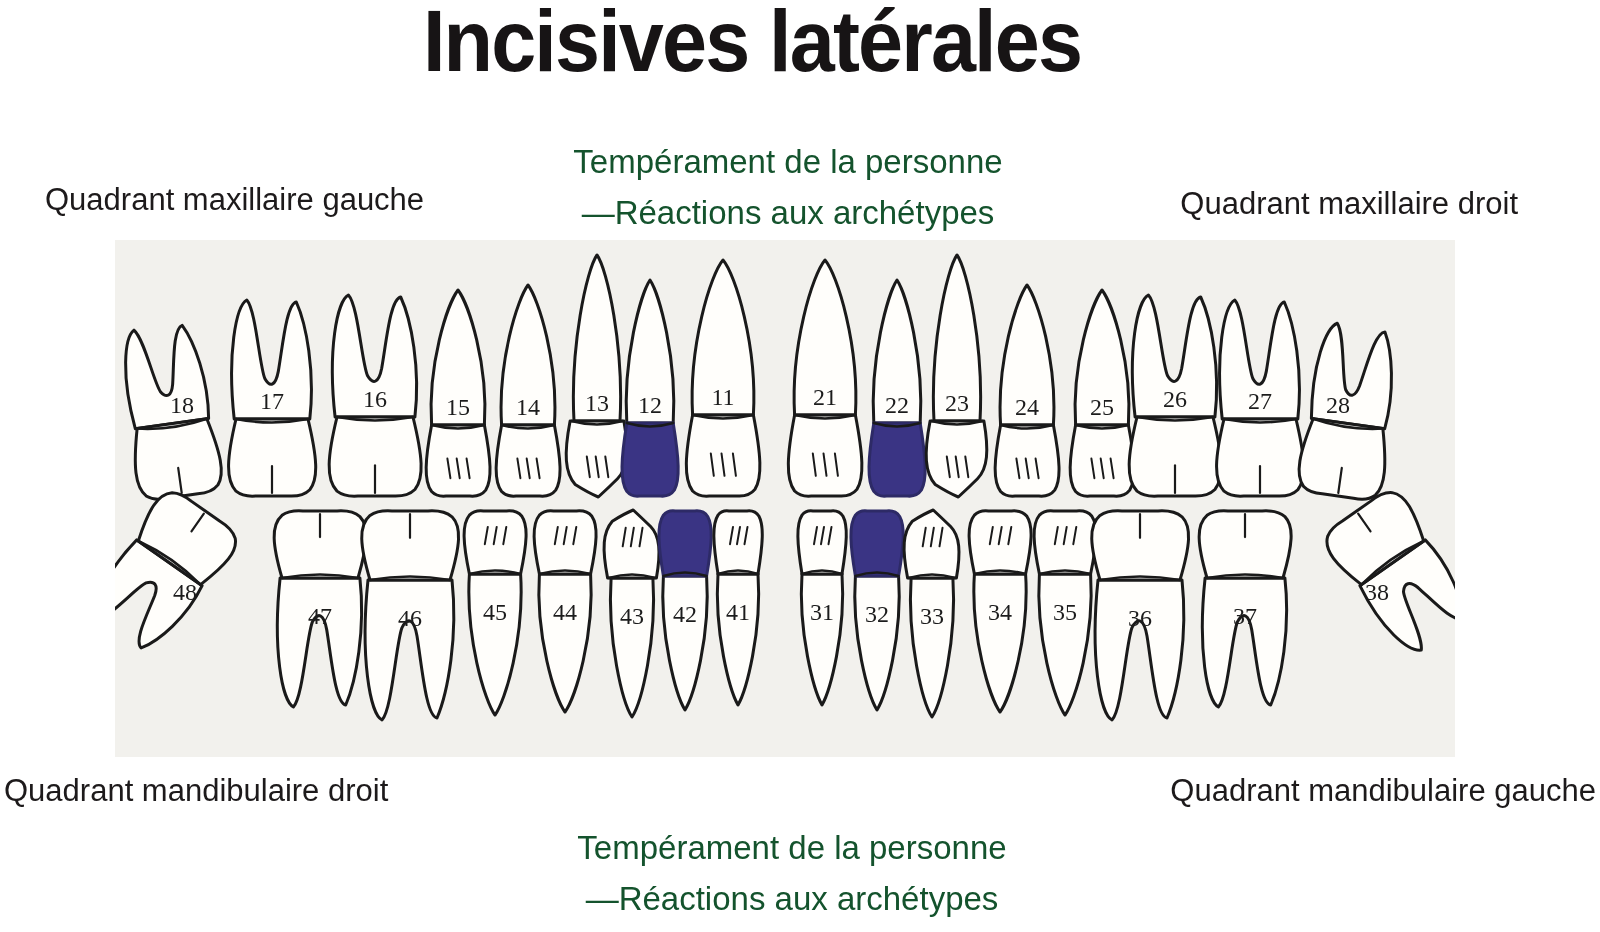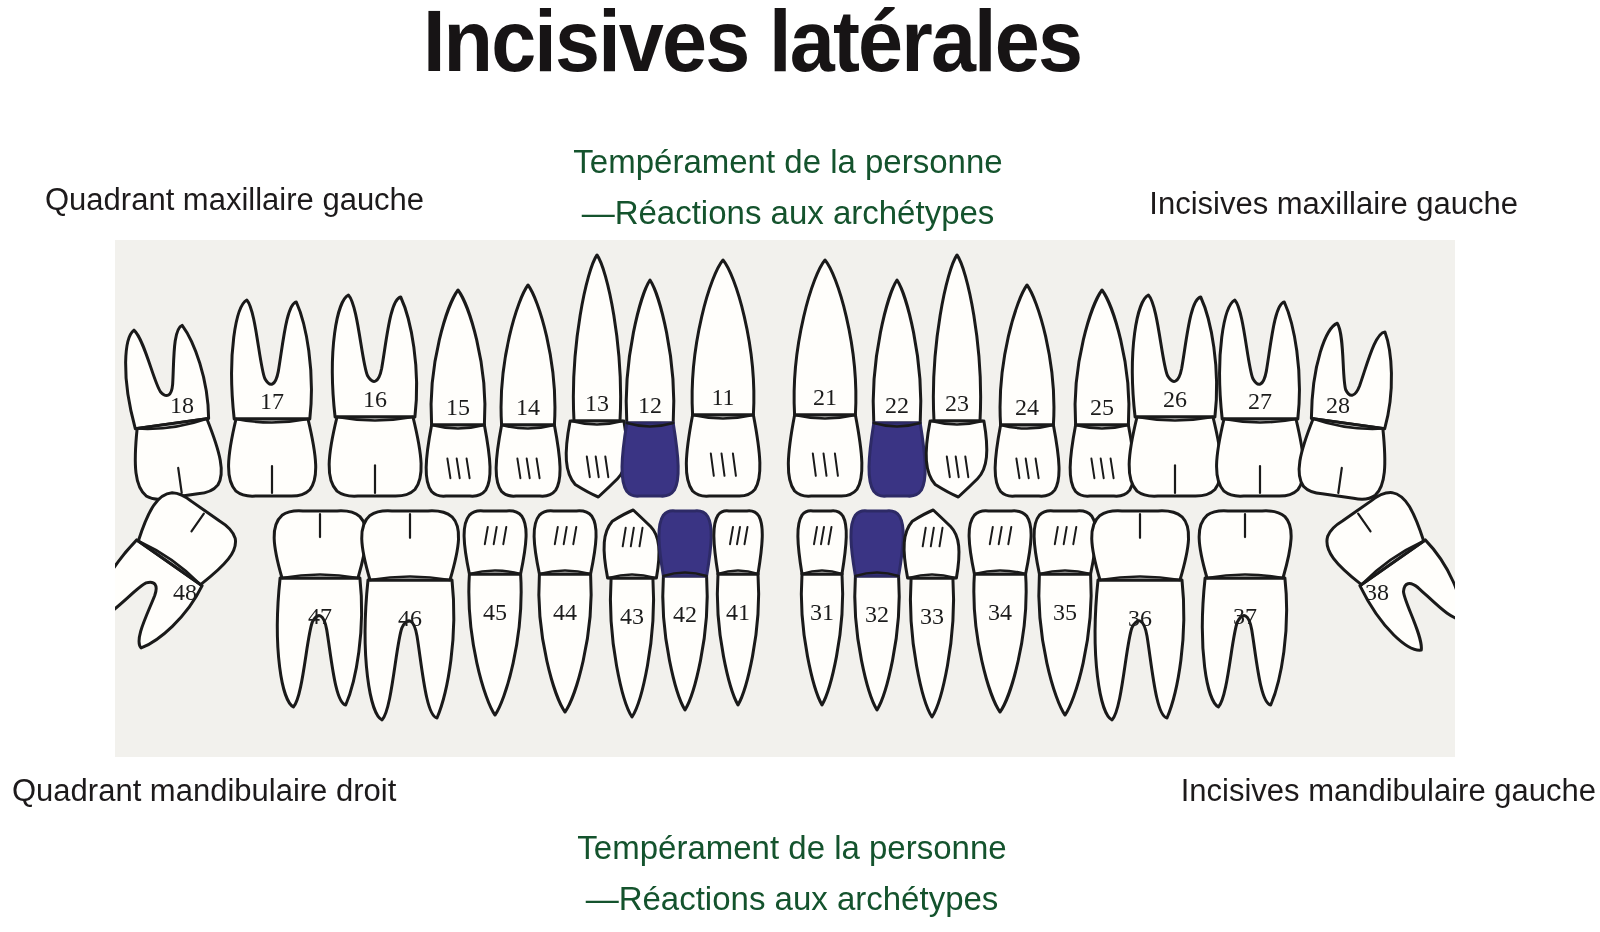--- a/index.html
+++ b/index.html
@@ -16,39 +16,39 @@
     position:absolute;text-align:center;font-size:33px;line-height:1.55;color:#14532d;
     white-space:nowrap;
   }
   .caption.top{top:136px;left:50%;transform:translateX(calc(-50% - 12px));}
   .caption.bottom{top:822px;left:50%;transform:translateX(calc(-50% - 8px));}
   .quad-label{
     position:absolute;font-size:31px;white-space:nowrap;color:#1d1a1b;
   }
   .q-max-right{left:45px;top:182px;}
   .q-max-left{right:82px;top:186px;}
-  .q-man-right{left:12px;top:773px;}
+  .q-man-right{left:4px;top:773px;}
   .q-man-left{right:4px;top:773px;}
   .chart-wrap{position:absolute;left:115px;top:240px;width:1340px;height:445px;}
   svg text{user-select:none;}
 </style>
 </head>
 <body>
 
 <div class="page">
 
   <h1 class="title">Incisives latérales</h1>
 
   <div class="caption top">
     <div>Tempérament de la personne</div>
     <div>—Réactions aux archétypes</div>
   </div>
 
   <div class="quad-label q-max-right">Quadrant maxillaire gauche</div>
-  <div class="quad-label q-max-left">Incisives maxillaire gauche</div>
+  <div class="quad-label q-max-left">Quadrant maxillaire droit</div>
 
   <div class="chart-wrap">
     <svg id="dental-svg" width="1340" height="517" viewBox="0 0 1340 517">
         <rect x="0" y="0" width="1340" height="517" fill="#f2f1ed"></rect>
         <g transform="translate(67,255) rotate(-8)" stroke="#1a1a1a" stroke-width="3" stroke-linejoin="round" stroke-linecap="round" fill="#fffefb">
           <path d="M -37.0,-72 C -44.0,-125.9 -35.2,-164.0 -24.6,-170.0 C -15.8,-160.0 -12.3,-116.1 -7.0,-105.3 C -1.8,-97.5 3.5,-99.4 6.2,-111.2 C 10.6,-132.8 14.1,-166.0 23.8,-168.0 C 33.4,-150.4 42.2,-111.2 37.0,-72 Z"></path>
           <path d="M -35.2,-72 C -44.0,-36.0 -45.8,-14.4 -35.2,-3.6 Q -28.2,2 -15.8,1 L 15.8,1 Q 29.9,2 37.0,-5.0 C 45.8,-15.8 44.0,-36.0 35.2,-72 Z" fill="#fffefb" stroke="#1a1a1a"></path>
           <path d="M -35.2,-72 Q 0,-65.0 35.2,-72" fill="none" stroke-width="2.5"></path>
           <path d="M 0,-2 L 0,-27.4" fill="none" stroke-width="2.2"></path>
         </g>
@@ -295,20 +295,20 @@
           <path d="M -39.9,-62 C -47.5,-110.4 -38.0,-144.0 -26.6,-150.0 C -17.1,-140.0 -13.3,-101.6 -7.6,-91.9 C -1.9,-84.9 3.8,-86.6 6.7,-97.2 C 11.4,-116.6 15.2,-146.0 25.7,-148.0 C 36.1,-132.4 45.6,-97.2 39.9,-62 Z"></path>
           <path d="M -38.0,-62 C -47.5,-31.0 -49.4,-12.4 -38.0,-3.1 Q -30.4,2 -17.1,1 L 17.1,1 Q 32.3,2 39.9,-4.3 C 49.4,-13.6 47.5,-31.0 38.0,-62 Z" fill="#fffefb" stroke="#1a1a1a"></path>
           <path d="M -38.0,-62 Q 0,-55.0 38.0,-62" fill="none" stroke-width="2.5"></path>
           <path d="M 0,-2 L 0,-23.6" fill="none" stroke-width="2.2"></path>
         </g>
         <text x="1262" y="360" text-anchor="middle" font-family="&quot;Liberation Serif&quot;,&quot;DejaVu Serif&quot;,serif" font-size="24" fill="#1c1c1c" stroke="none">38</text>
       </svg>
   </div>
 
   <div class="quad-label q-man-right">Quadrant mandibulaire droit</div>
-  <div class="quad-label q-man-left">Incisives mandibulaire gauche</div>
+  <div class="quad-label q-man-left">Quadrant mandibulaire gauche</div>
 
   <div class="caption bottom">
     <div>Tempérament de la personne</div>
     <div>—Réactions aux archétypes</div>
   </div>
 
 </div>
 
 </body></html>

